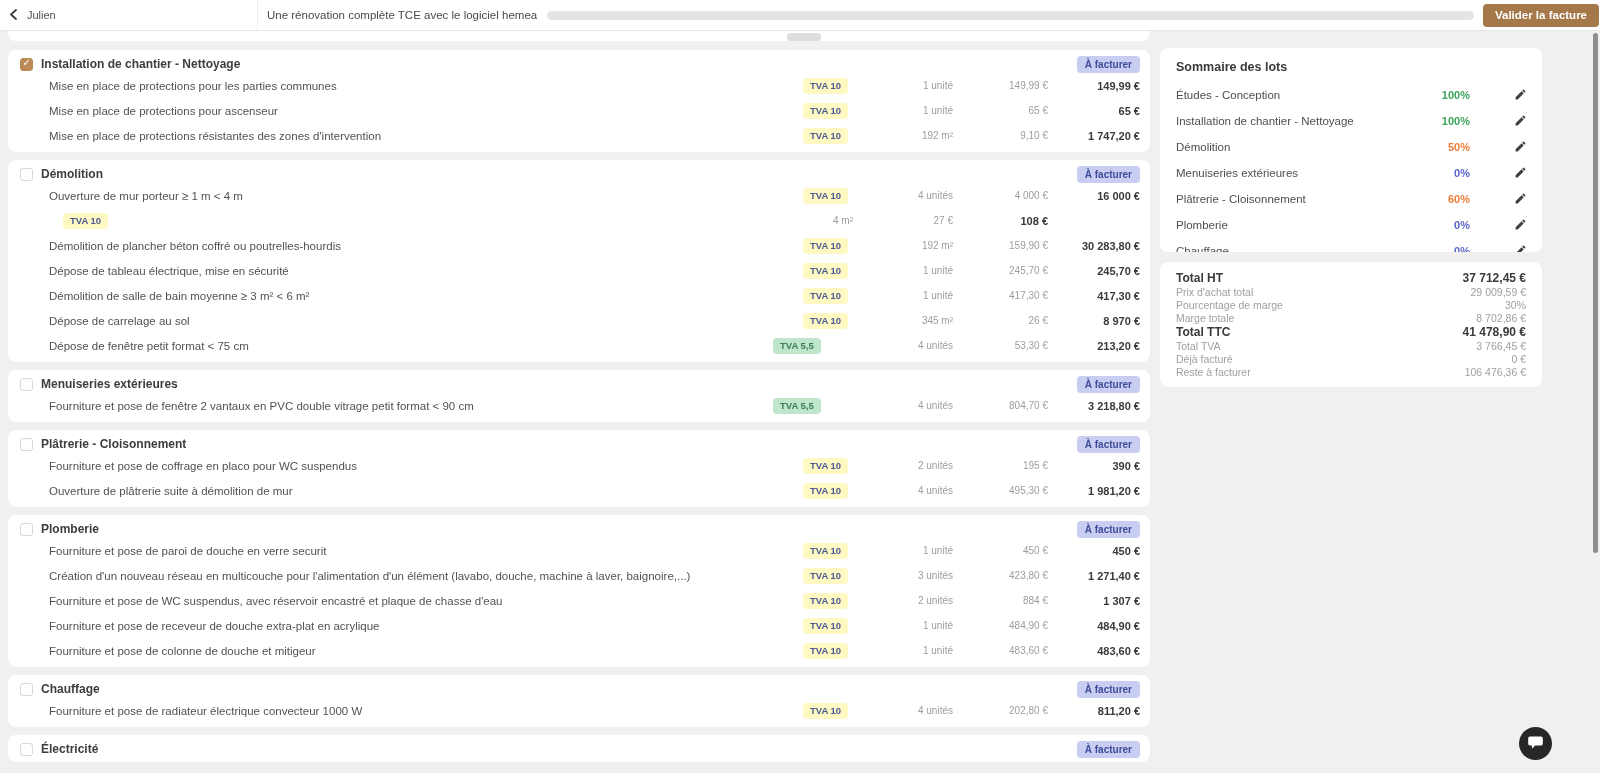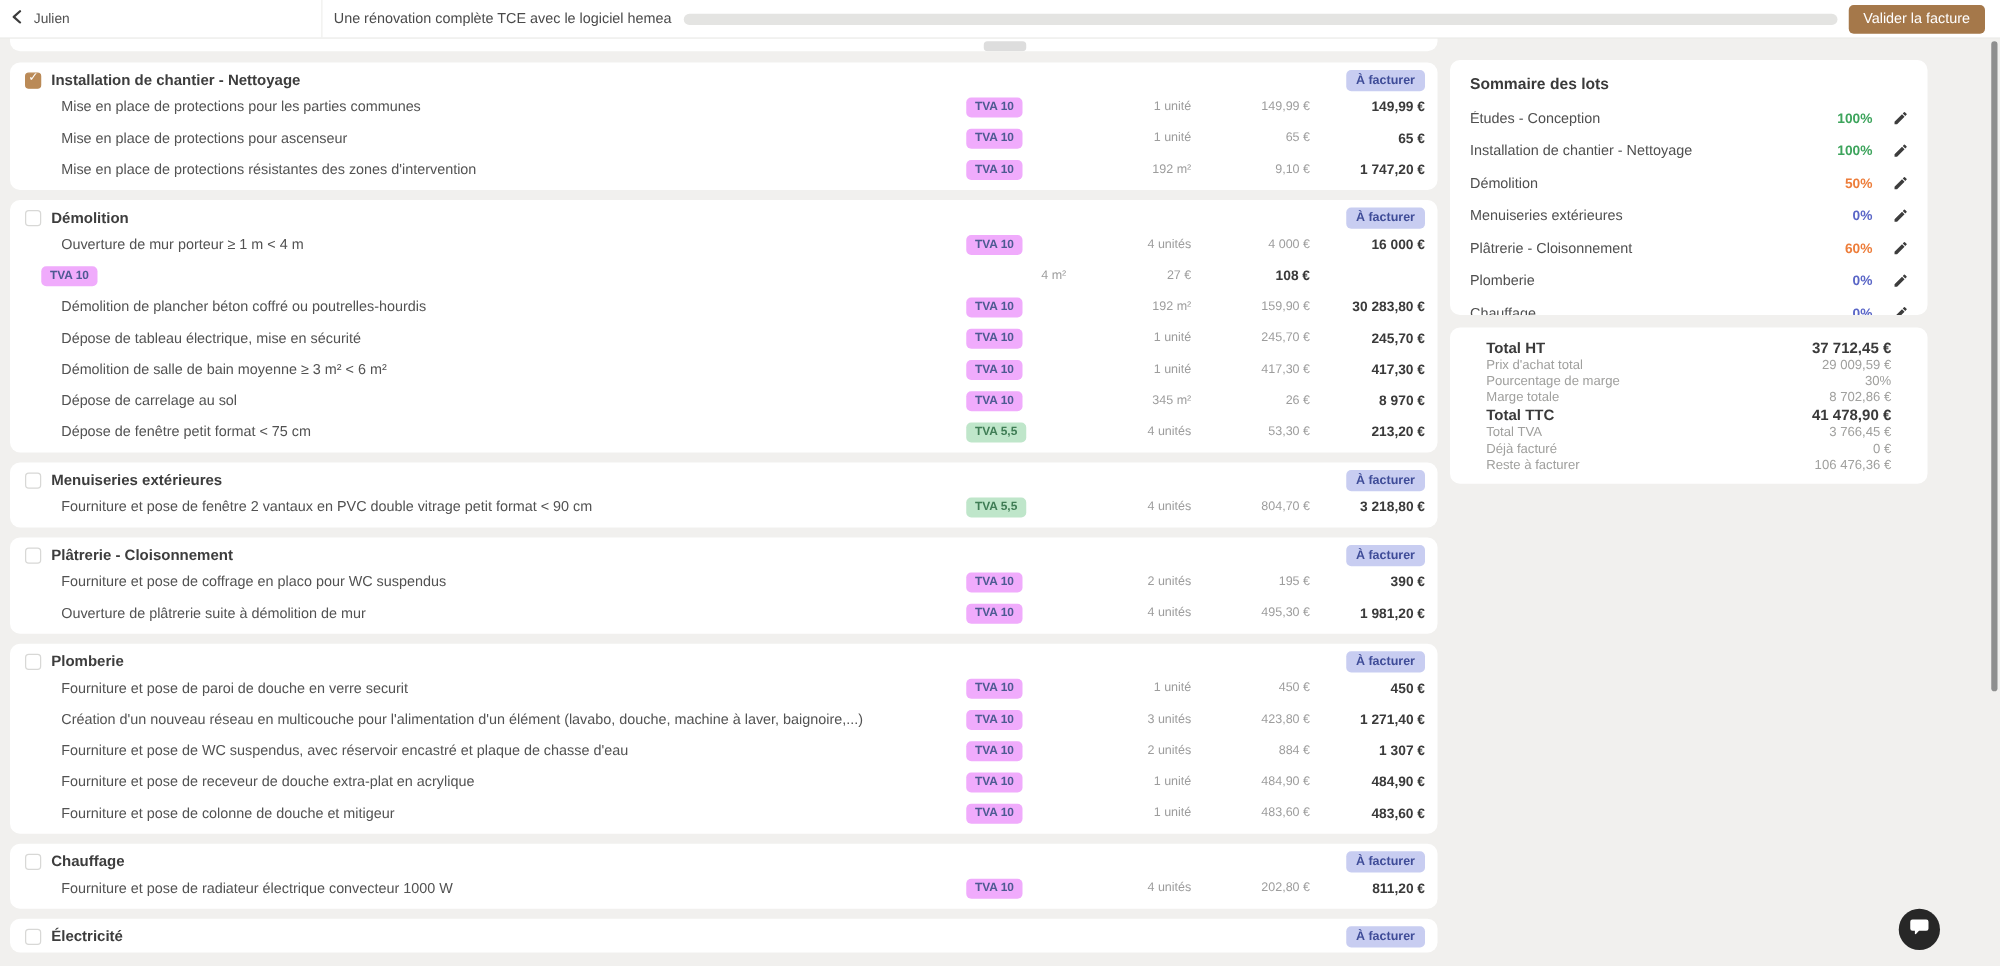--- a/index.html
+++ b/index.html
@@ -14,22 +14,22 @@
     background:#ffffff; border-bottom:1px solid #e7e7e5;
     display:flex; align-items:center;
   }
   .tb-left { width:258px; height:100%; display:flex; align-items:center; gap:9px;
     padding-left:9px; border-right:1px solid #efefed; }
   .back-btn { display:flex; align-items:center; cursor:pointer; }
   .tb-user { font-size:11px; color:#4f4f4f; }
   .tb-title { font-size:11.5px; color:#4a4a4a; white-space:nowrap; margin-left:9px; }
   .tb-progress { flex:1; height:9px; background:#e4e4e2; border-radius:5px; margin:0 9px 0 10px; }
   .tb-btn {
-    margin-right:12px; height:23px; padding:0 12px; border:none; border-radius:4px;
-    background:#a5784a; color:#ffffff; font-weight:normal; font-size:11.5px;
+    margin-right:1px; height:23px; padding:0 12px; border:none; border-radius:4px;
+    background:#a5784a; color:#ffffff; font-weight:bold; font-size:11.5px;
     font-family:inherit; cursor:pointer; white-space:nowrap;
   }
   
   .main-col { position:absolute; left:8px; top:31px; width:1142px; }
   .strip { height:10px; background:#ffffff; border-radius:0 0 8px 8px; position:relative; overflow:hidden; }
   .strip-pill { position:absolute; left:779px; top:2px; width:34px; height:8px; background:#dddddd; border-radius:3px; }
   .lot-card { background:#ffffff; border-radius:8px; margin-top:8px; padding-bottom:4px; overflow:hidden; }
   .main-col .lot-card:first-of-type { margin-top:9px; }
   .lot-header { display:flex; align-items:center; height:23px; padding:5px 10px 0 12px; }
   .checkbox {
@@ -48,35 +48,35 @@
   }
   .item-row {
     display:grid; grid-template-columns:1fr 80px 100px 95px 92px;
     align-items:center; height:25px; padding:0 10px 0 25px;
   }
   .item-label { font-size:11.5px; color:#525252; white-space:nowrap; overflow:hidden;margin-left:16px; }
   .tva-badge {
     justify-self:start; font-size:9.5px; font-weight:bold;
     padding:2.5px 7px; border-radius:4px; cursor:pointer; white-space:nowrap;
   }
-  .tva-blue  { background:#f0abfc; color:#4d5a92; }
+  .tva-blue  { background:#fef9c3; color:#4d5a92;margin-left:30px; }
   .tva-green { background:#bfe6ca; color:#3f7d55; }
   .item-qty, .item-unit { font-size:10px; color:#9d9d9d; text-align:right; white-space:nowrap; }
   .item-total { font-size:11px; font-weight:bold; color:#3a3a3a; text-align:right; white-space:nowrap; }
   
   .right-col { position:absolute; left:1160px; top:48px; width:382px; }
   .summary-card { background:#fff; border-radius:8px; padding:12px 14px 0 16px; height:204px; overflow:hidden; }
   .summary-title { font-size:12.5px; font-weight:bold; color:#3a3a3a; height:22px; }
-  .sum-row { display:flex; align-items:center; height:26px; }
+  .sum-row { display:flex; align-items:center; height:26px;gap:28px; }
   .sum-label { flex:1; font-size:11.5px; color:#4f4f4f; white-space:nowrap; overflow:hidden; }
   .sum-pct { font-size:11px; font-weight:bold; margin-right:16px; }
   .pct-green { color:#3da45c; } .pct-orange { color:#ed7d3a; } .pct-blue { color:#5a66c7; }
   .pencil-btn { width:14px; height:14px; cursor:pointer; display:flex; }
   .pencil-btn svg { width:13px; height:13px; fill:#3d3d3d; }
-  .totals-card { background:#fff; border-radius:8px; margin-top:10px; padding:8px 29px 9px; }
+  .totals-card { background:#fff; border-radius:8px; margin-top:10px; padding:8px 16px 9px; }
   .tot-row { display:flex; justify-content:space-between; align-items:center;
     height:13px; font-size:10.5px; color:#a0a09e; white-space:nowrap; }
   .tot-row.bold { height:15px; font-size:12px; font-weight:bold; color:#3a3a3a; }
   
   .page-scrollbar { position:absolute; right:2px; top:33px; width:5px; height:520px;
     background:#8f8f8f; border-radius:3px; cursor:pointer; }
   .chat-fab { position:absolute; left:1519px; top:727px; width:33px; height:33px;
     border-radius:50%; background:#272727; cursor:pointer;
     display:flex; align-items:center; justify-content:center; }
 </style>

